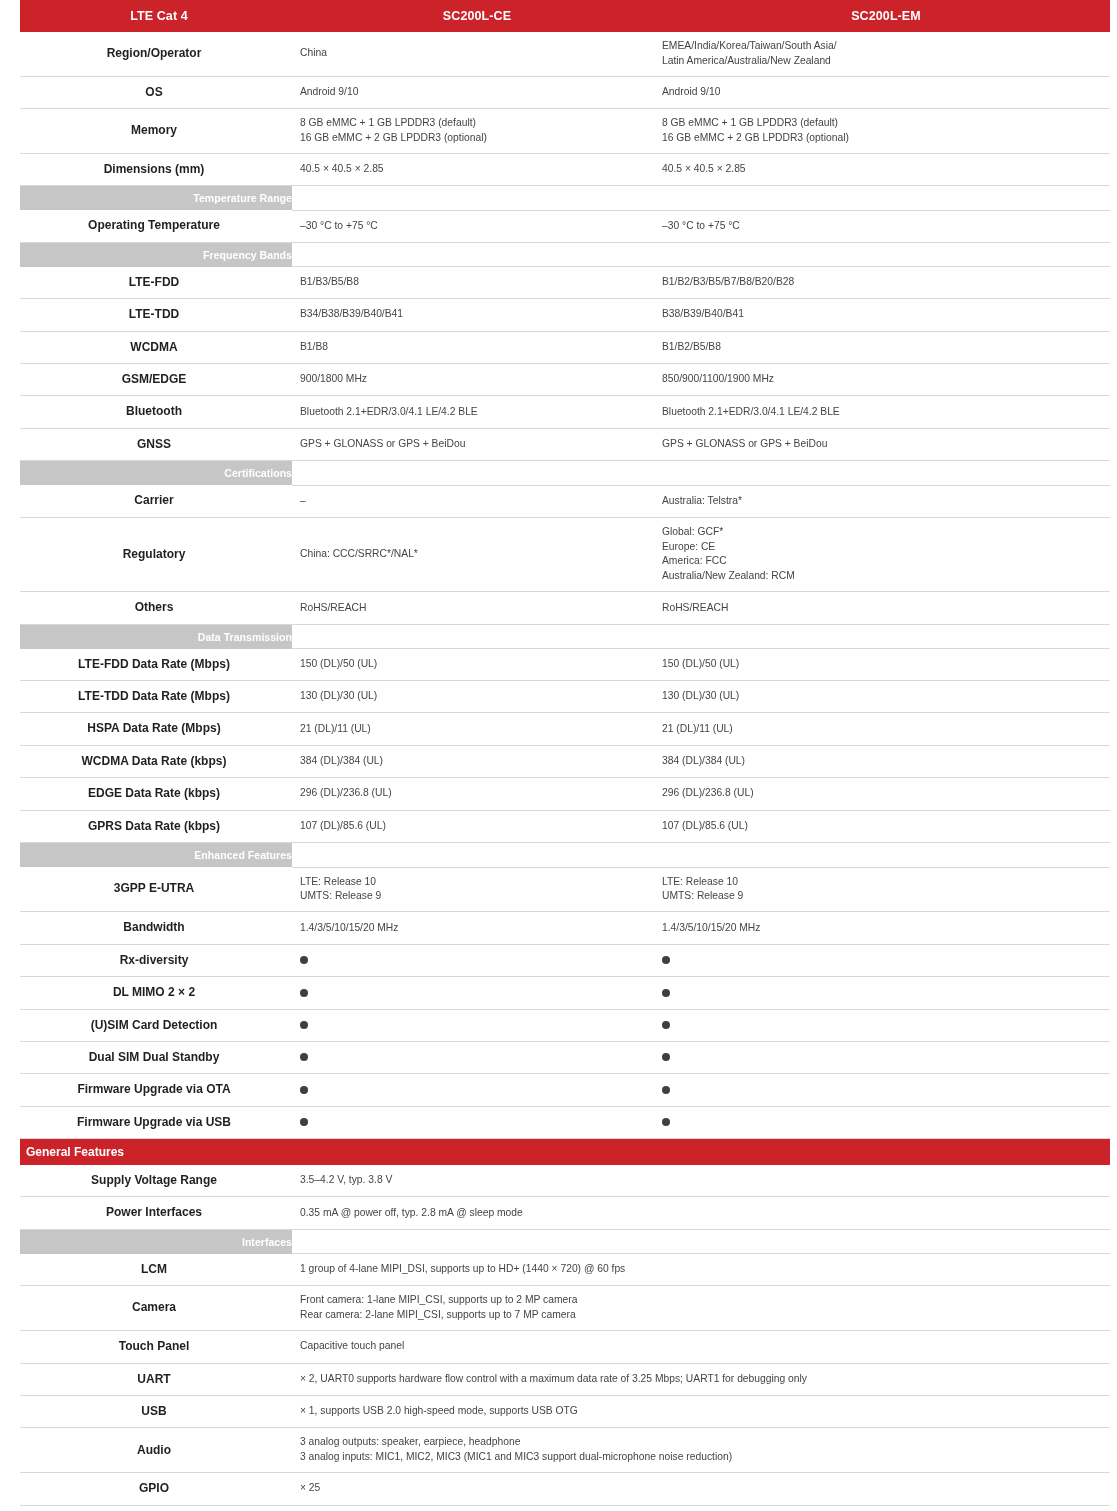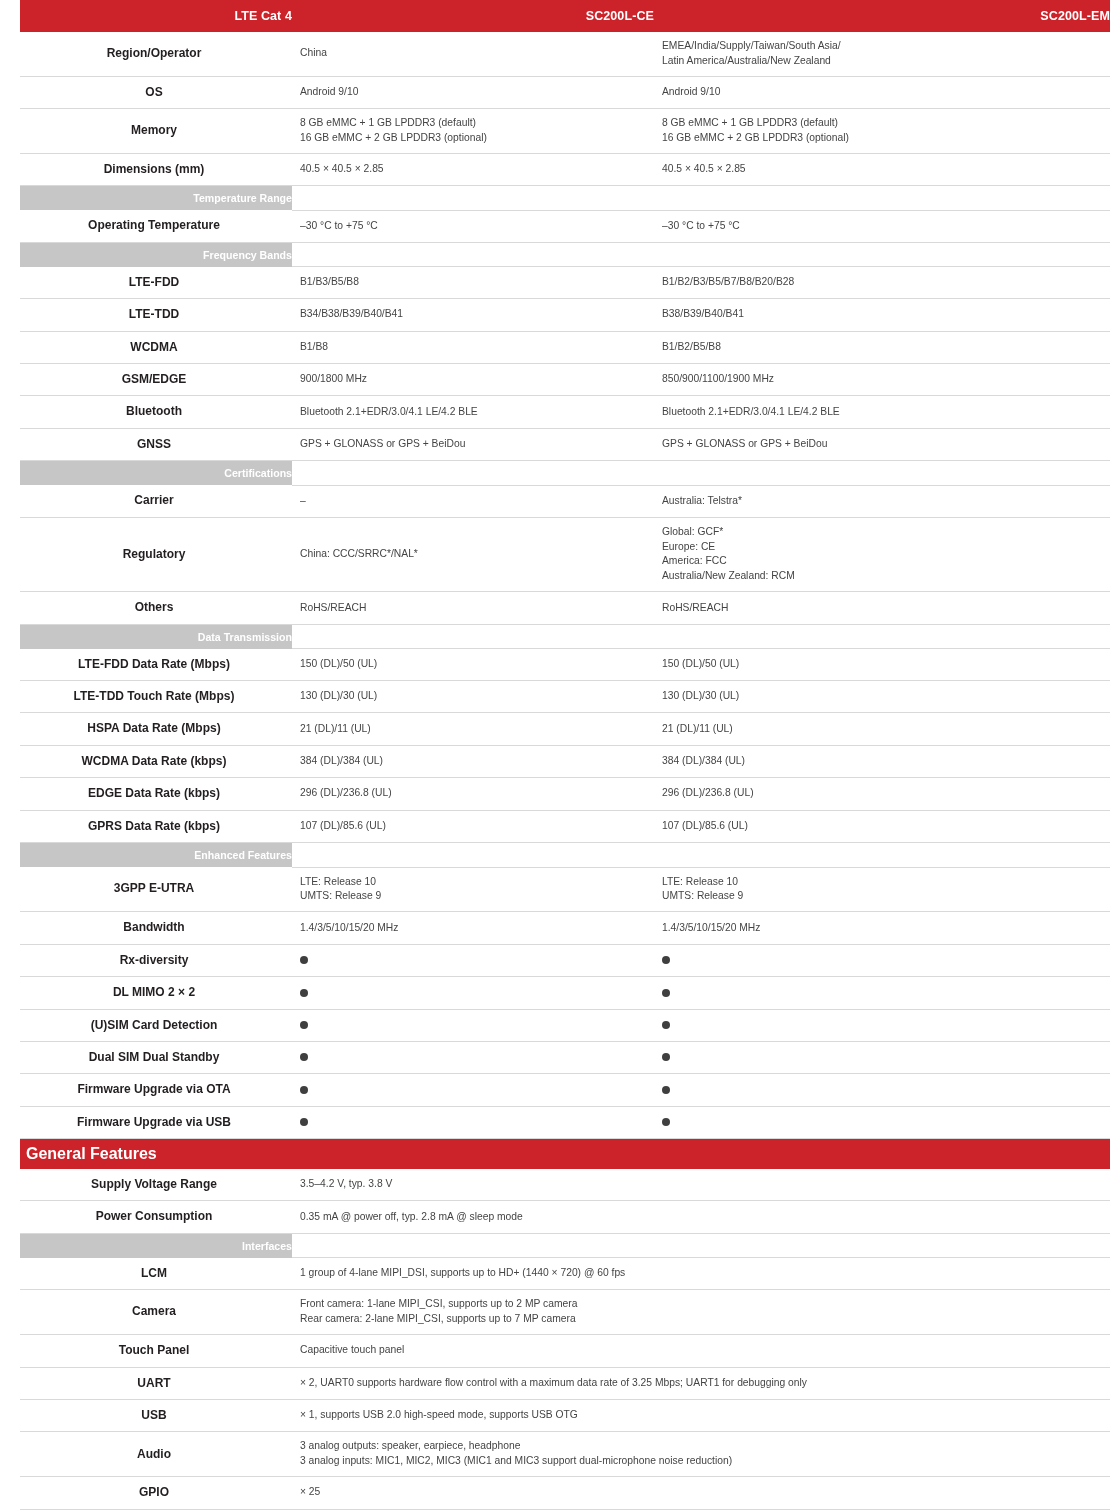--- a/index.html
+++ b/index.html
@@ -31,21 +31,21 @@
   col.c-ce    { width: 362px; }
   col.c-em    { width: 456px; }
 
   
   tr.head-row th {
     background: #cc2229;
     color: #ffffff;
     font-size: 12.5px;
     font-weight: bold;
     letter-spacing: 0.1px;
-    text-align: right;
+    text-align: center;
     padding: 9px 0 9px 0;
     height: 30px;
     vertical-align: middle;
     border: none;
   }
   tr.head-row th.h-label { padding-left: 6px; }
   tr.head-row th.h-ce    { padding-left: 8px; margin-top: 32px; }
   tr.head-row th.h-em    { padding-left: 8px; margin-left: 48px; }
 
   
@@ -92,21 +92,21 @@
   tr.sect-gray td.blank {
     background: #ffffff;
     border-bottom: 1px solid #d9d9d9;
   }
 
   
   tr.sect-red td {
     background: #cc2229;
     color: #ffffff;
     font-weight: bold;
-    font-size: 16px;
+    font-size: 12px;
     padding: 6px 0 6px 6px;
     height: 24px;
     vertical-align: middle;
     border-bottom: none;
   }
 
   
   .dot {
     display: inline-block;
     width: 8px;
@@ -135,21 +135,21 @@
         <th class="h-ce">SC200L-CE</th>
         <th class="h-em">SC200L-EM</th>
       </tr>
     </thead>
     <tbody>
 
       <tr class="data-row">
         <td class="label">Region/Operator</td>
         <td class="val">China</td>
         <td class="val">
-          <span class="ln">EMEA/India/Supply/Taiwan/South Asia/</span>
+          <span class="ln">EMEA/India/Korea/Taiwan/South Asia/</span>
           <span class="ln">Latin America/Australia/New Zealand</span>
         </td>
       </tr>
 
       <tr class="data-row">
         <td class="label">OS</td>
         <td class="val">Android 9/10</td>
         <td class="val">Android 9/10</td>
       </tr>
 
@@ -248,21 +248,21 @@
         <td class="band">Data Transmission</td>
         <td class="blank"></td>
         <td class="blank"></td>
       </tr>
       <tr class="data-row">
         <td class="label">LTE-FDD Data Rate (Mbps)</td>
         <td class="val">150 (DL)/50 (UL)</td>
         <td class="val">150 (DL)/50 (UL)</td>
       </tr>
       <tr class="data-row">
-        <td class="label">LTE-TDD Touch Rate (Mbps)</td>
+        <td class="label">LTE-TDD Data Rate (Mbps)</td>
         <td class="val">130 (DL)/30 (UL)</td>
         <td class="val">130 (DL)/30 (UL)</td>
       </tr>
       <tr class="data-row">
         <td class="label">HSPA Data Rate (Mbps)</td>
         <td class="val">21 (DL)/11 (UL)</td>
         <td class="val">21 (DL)/11 (UL)</td>
       </tr>
       <tr class="data-row">
         <td class="label">WCDMA Data Rate (kbps)</td>
@@ -333,21 +333,21 @@
       </tr>
 
       <tr class="sect-red">
         <td colspan="3">General Features</td>
       </tr>
       <tr class="data-row">
         <td class="label">Supply Voltage Range</td>
         <td class="val-wide" colspan="2">3.5–4.2 V, typ. 3.8 V</td>
       </tr>
       <tr class="data-row">
-        <td class="label">Power Consumption</td>
+        <td class="label">Power Interfaces</td>
         <td class="val-wide" colspan="2">0.35 mA @ power off, typ. 2.8 mA @ sleep mode</td>
       </tr>
 
       <tr class="sect-gray">
         <td class="band">Interfaces</td>
         <td class="blank" colspan="2"></td>
       </tr>
       <tr class="data-row">
         <td class="label">LCM</td>
         <td class="val-wide" colspan="2">1 group of 4-lane MIPI_DSI, supports up to HD+ (1440 × 720) @ 60 fps</td>

